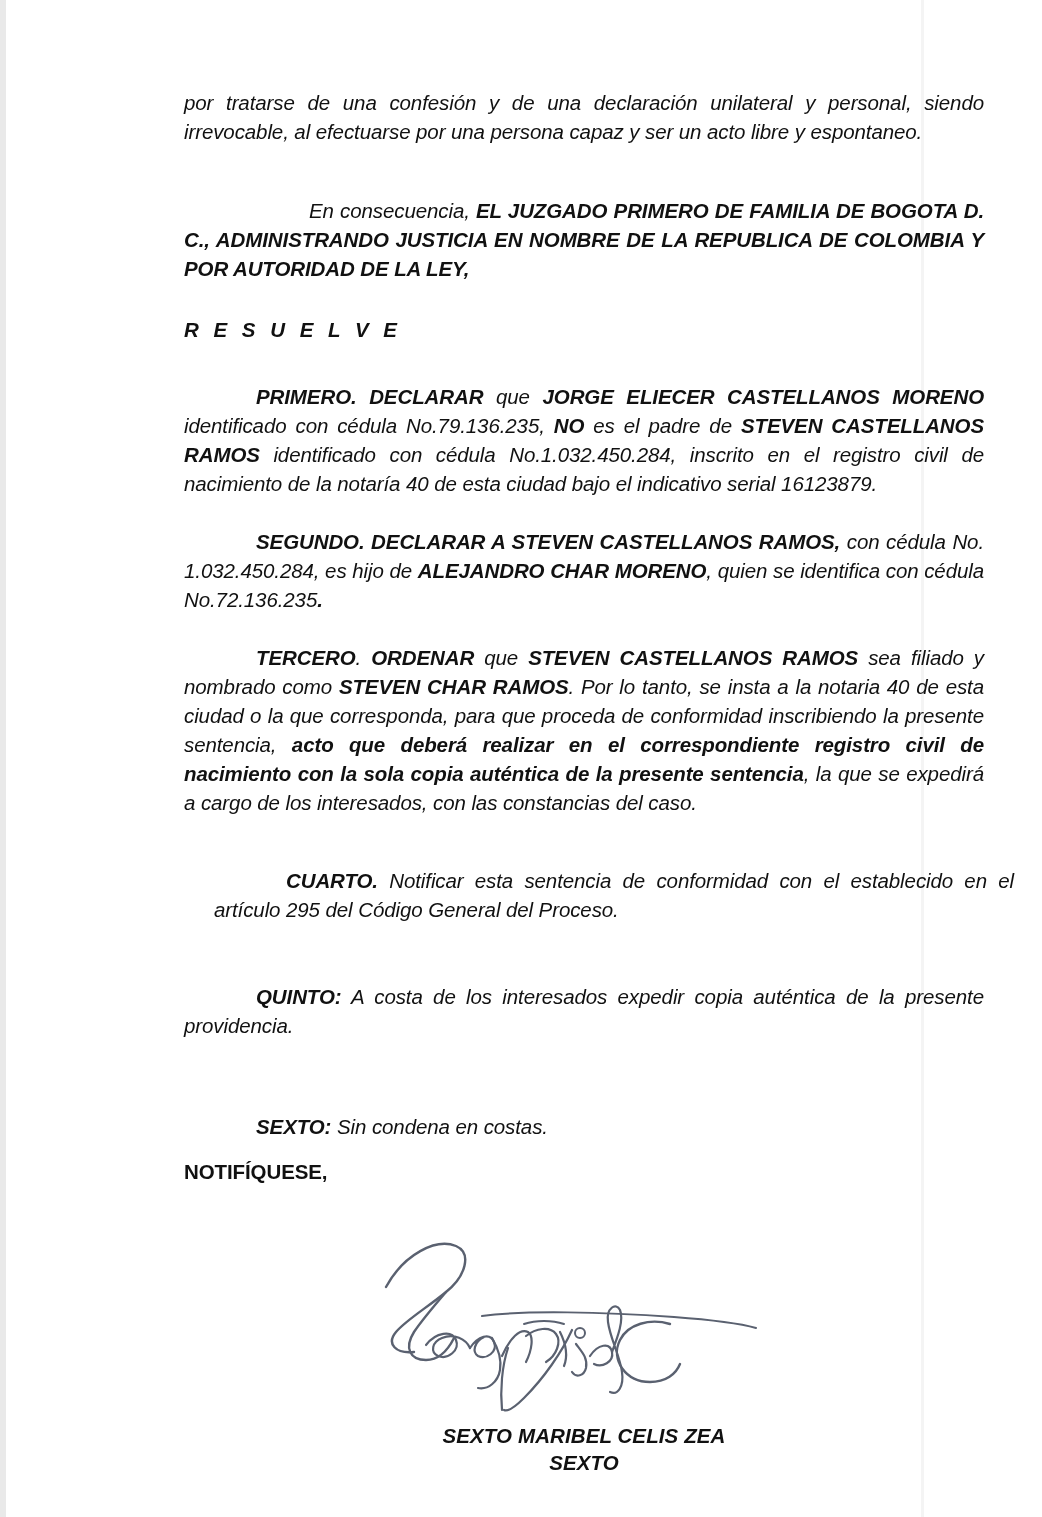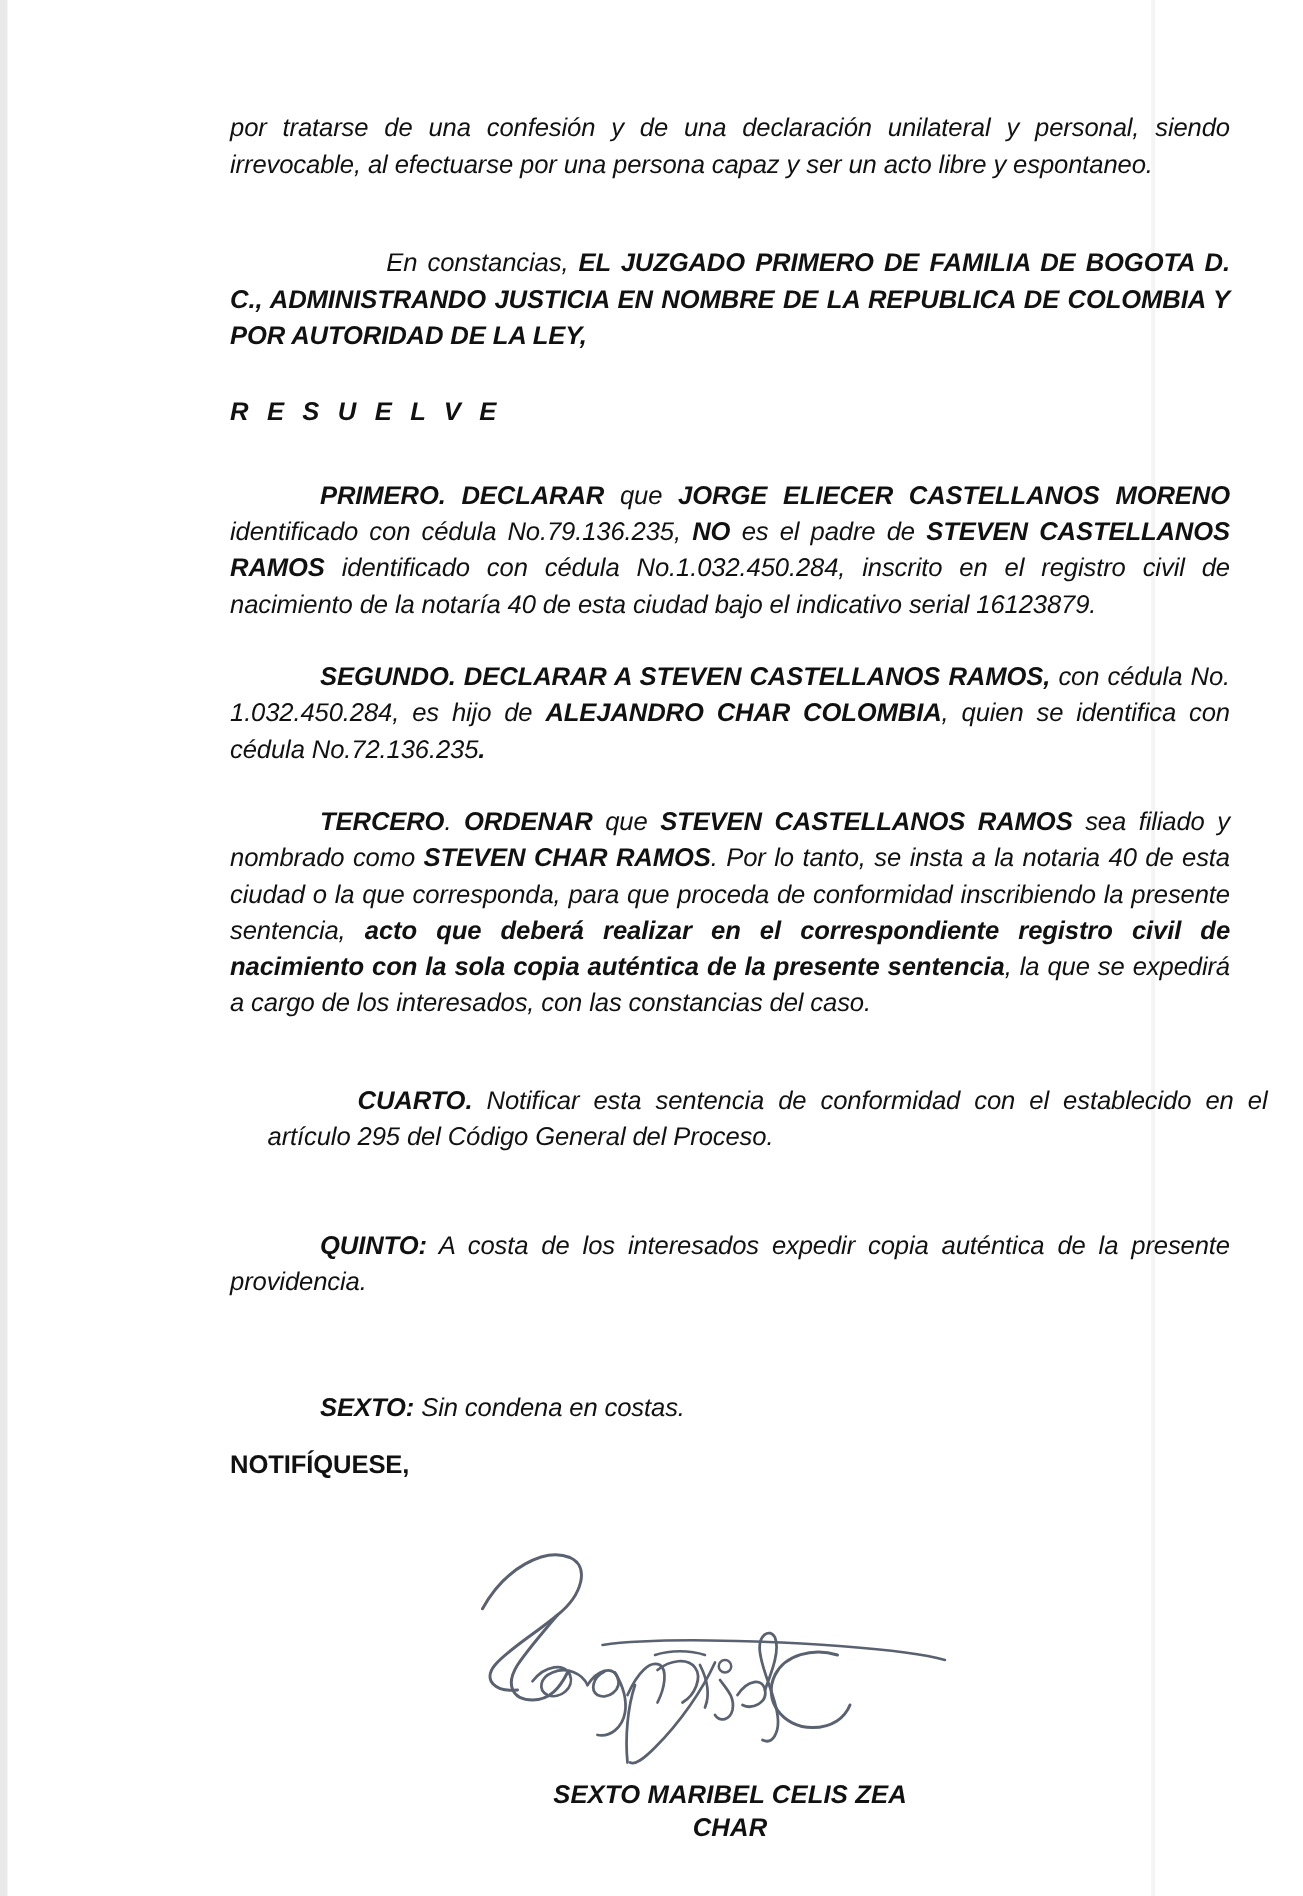--- a/index.html
+++ b/index.html
@@ -89,27 +89,27 @@
   .b { position: absolute; left: 0; width: 800px; }
 </style>
 </head>
 <body>
 
 <div class="page">
   <div class="content">
 
     <p class="para b" style="top:88px;"><span>por tratarse de una confesión y de una declaración unilateral y personal, siendo irrevocable, al efectuarse por una persona capaz y ser un acto libre y espontaneo.</span></p>
 
-    <p class="para b indent" style="top:196px;"><span>En constancias, </span><b>EL JUZGADO PRIMERO DE FAMILIA DE BOGOTA D. C., ADMINISTRANDO JUSTICIA EN NOMBRE DE LA REPUBLICA DE COLOMBIA Y POR AUTORIDAD DE LA LEY,</b></p>
+    <p class="para b indent" style="top:196px;"><span>En consecuencia, </span><b>EL JUZGADO PRIMERO DE FAMILIA DE BOGOTA D. C., ADMINISTRANDO JUSTICIA EN NOMBRE DE LA REPUBLICA DE COLOMBIA Y POR AUTORIDAD DE LA LEY,</b></p>
 
     <p class="heading-center b" style="top:318px;">R E S U E L V E</p>
 
     <p class="para b indent-sm" style="top:382px;"><b>PRIMERO. DECLARAR</b><span> que </span><b>JORGE ELIECER CASTELLANOS MORENO</b><span> identificado con cédula No.79.136.235, </span><b>NO</b><span> es el padre de </span><b>STEVEN CASTELLANOS RAMOS</b><span> identificado con cédula No.1.032.450.284, inscrito en el registro civil de nacimiento de la notaría 40 de esta ciudad bajo el indicativo serial 16123879.</span></p>
 
-    <p class="para b indent-sm" style="top:527px;"><b>SEGUNDO. DECLARAR A STEVEN CASTELLANOS RAMOS,</b><span> con cédula No. 1.032.450.284, es hijo de </span><b>ALEJANDRO CHAR COLOMBIA</b><span>, quien se identifica con cédula No.72.136.235</span><b>.</b></p>
+    <p class="para b indent-sm" style="top:527px;"><b>SEGUNDO. DECLARAR A STEVEN CASTELLANOS RAMOS,</b><span> con cédula No. 1.032.450.284, es hijo de </span><b>ALEJANDRO CHAR MORENO</b><span>, quien se identifica con cédula No.72.136.235</span><b>.</b></p>
 
     <p class="para b indent-sm" style="top:643px;"><b>TERCERO</b><span>. </span><b>ORDENAR</b><span> que </span><b>STEVEN CASTELLANOS RAMOS</b><span> sea filiado y nombrado como </span><b>STEVEN CHAR RAMOS</b><span>. Por lo tanto, se insta a la notaria 40 de esta ciudad o la que corresponda, para que proceda de conformidad inscribiendo la presente sentencia, </span><b>acto que deberá realizar en el correspondiente registro civil de nacimiento con la sola copia auténtica de la presente sentencia</b><span>, la que se expedirá a cargo de los interesados, con las constancias del caso.</span></p>
 
     <p class="para b indent-sm" style="top:866px;margin-left:30px;"><b>CUARTO.</b><span> Notificar esta sentencia de conformidad con el establecido en el artículo 295 del Código General del Proceso.</span></p>
 
     <p class="para b indent-sm" style="top:982px;"><b>QUINTO:</b><span> A costa de los interesados expedir copia auténtica de la presente providencia.</span></p>
 
     <p class="para b indent-sm" style="top:1112px;"><b>SEXTO:</b><span> Sin condena en costas.</span></p>
 
     <p class="notifiquese b" style="top:1160px;">NOTIFÍQUESE,</p>
@@ -141,16 +141,16 @@
 
           <path d="M296 92 C 276 86, 254 92, 246 108 C 236 128, 252 150, 276 150 C 292 150, 302 142, 306 132" stroke-width="2.4"></path>
 
           <path d="M198 98 C 188 120, 170 146, 150 166 C 140 176, 134 180, 130 178" stroke-width="2.2"></path>
           <path d="M128 178 C 126 158, 128 134, 134 116" stroke-width="2.2"></path>
         </g>
       </svg>
     </div>
 
     <p class="sign-name b" style="top:1422px;">SEXTO MARIBEL CELIS ZEA</p>
-    <p class="sign-name b" style="top:1449px;">CHAR</p>
+    <p class="sign-name b" style="top:1449px;">SEXTO</p>
 
   </div>
 </div>
 
 </body></html>

